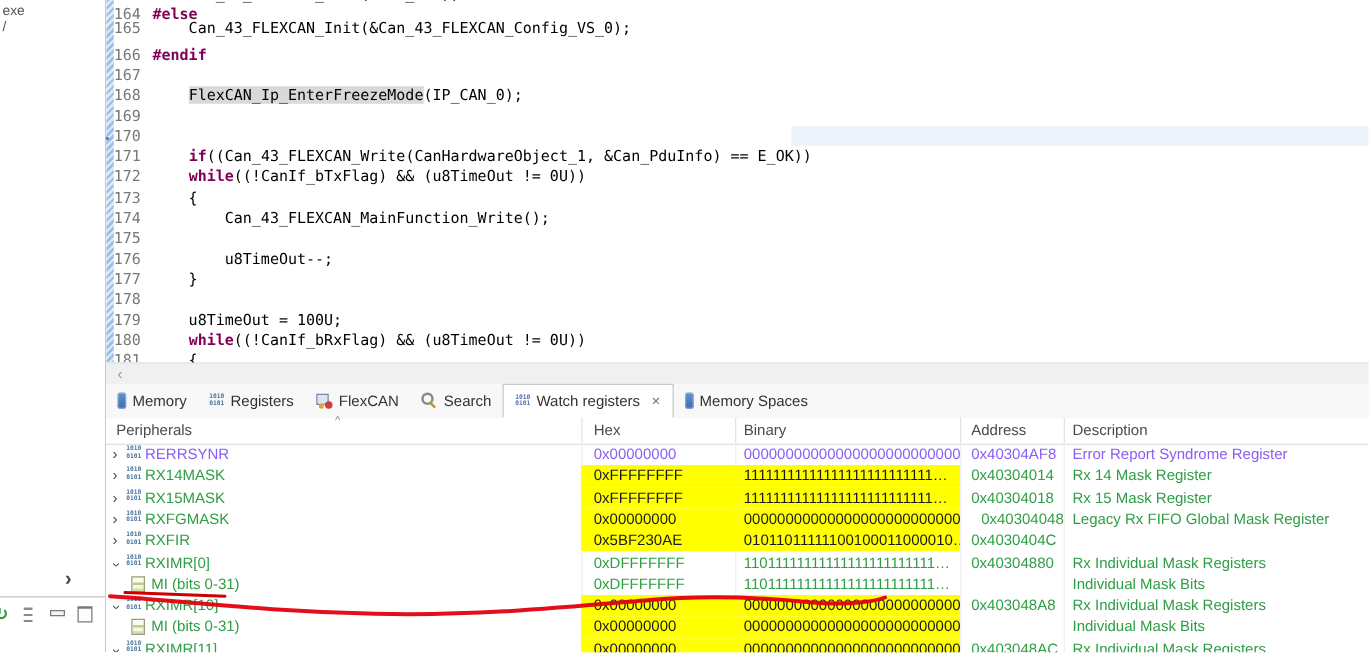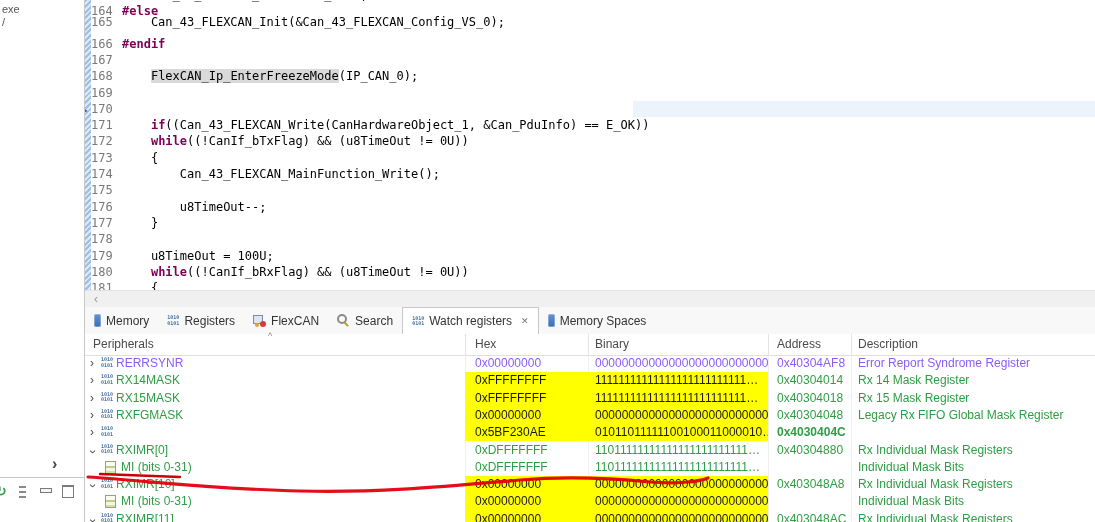--- a/index.html
+++ b/index.html
@@ -227,32 +227,33 @@
         </div>
         <div class="trow" style="top: 51.9px;">
           <span class="chev">›</span>
           <span class="ic ic-registers ricon" style="left: 16px;">
             <span>1010</span>
             <span>0101</span>
           </span>
           <span class="tname t-green" style="left: 31px; width: 349px;">RXFGMASK</span>
           <div class="tcell hl-yellow" style="left: 380px; width: 123px; padding-left: 10px;">0x00000000</div>
           <div class="tcell hl-yellow" style="left: 503px; width: 180px; padding-left: 7px;">00000000000000000000000000…</div>
-          <div class="tcell t-green" style="left: 683px; width: 83px; padding-left: 9px;">0x40304048</div>
+          <div class="tcell t-green" style="left: 683px; width: 83px; padding-left: 9px; text-align: right;">0x40304048</div>
           <div class="tcell t-green" style="left: 766px; width: 244px; padding-left: 7px;">Legacy Rx FIFO Global Mask Register</div>
         </div>
         <div class="trow" style="top: 69.2px;">
           <span class="chev">›</span>
           <span class="ic ic-registers ricon" style="left: 16px;">
             <span>1010</span>
             <span>0101</span>
           </span>
+          <span class="tname t-green" style="left: 31px; width: 349px;">RXFIR</span>
           <div class="tcell hl-yellow" style="left: 380px; width: 123px; padding-left: 10px;">0x5BF230AE</div>
           <div class="tcell hl-yellow" style="left: 503px; width: 180px; padding-left: 7px;">01011011111100100011000010…</div>
-          <div class="tcell t-green" style="left: 683px; width: 83px; padding-left: 9px; font-weight: bold;">0x4030404C</div>
+          <div class="tcell t-green" style="left: 683px; width: 83px; padding-left: 9px;">0x4030404C</div>
         </div>
         <div class="trow" style="top: 86.5px;">
           <span class="chev exp">›</span>
           <span class="ic ic-registers ricon" style="left: 16px;">
             <span>1010</span>
             <span>0101</span>
           </span>
           <span class="tname t-green" style="left: 31px; width: 349px;">RXIMR[0]</span>
           <div class="tcell t-green" style="left: 380px; width: 123px; padding-left: 10px;">0xDFFFFFFF</div>
           <div class="tcell t-green" style="left: 503px; width: 180px; padding-left: 7px;">11011111111111111111111111…</div>

